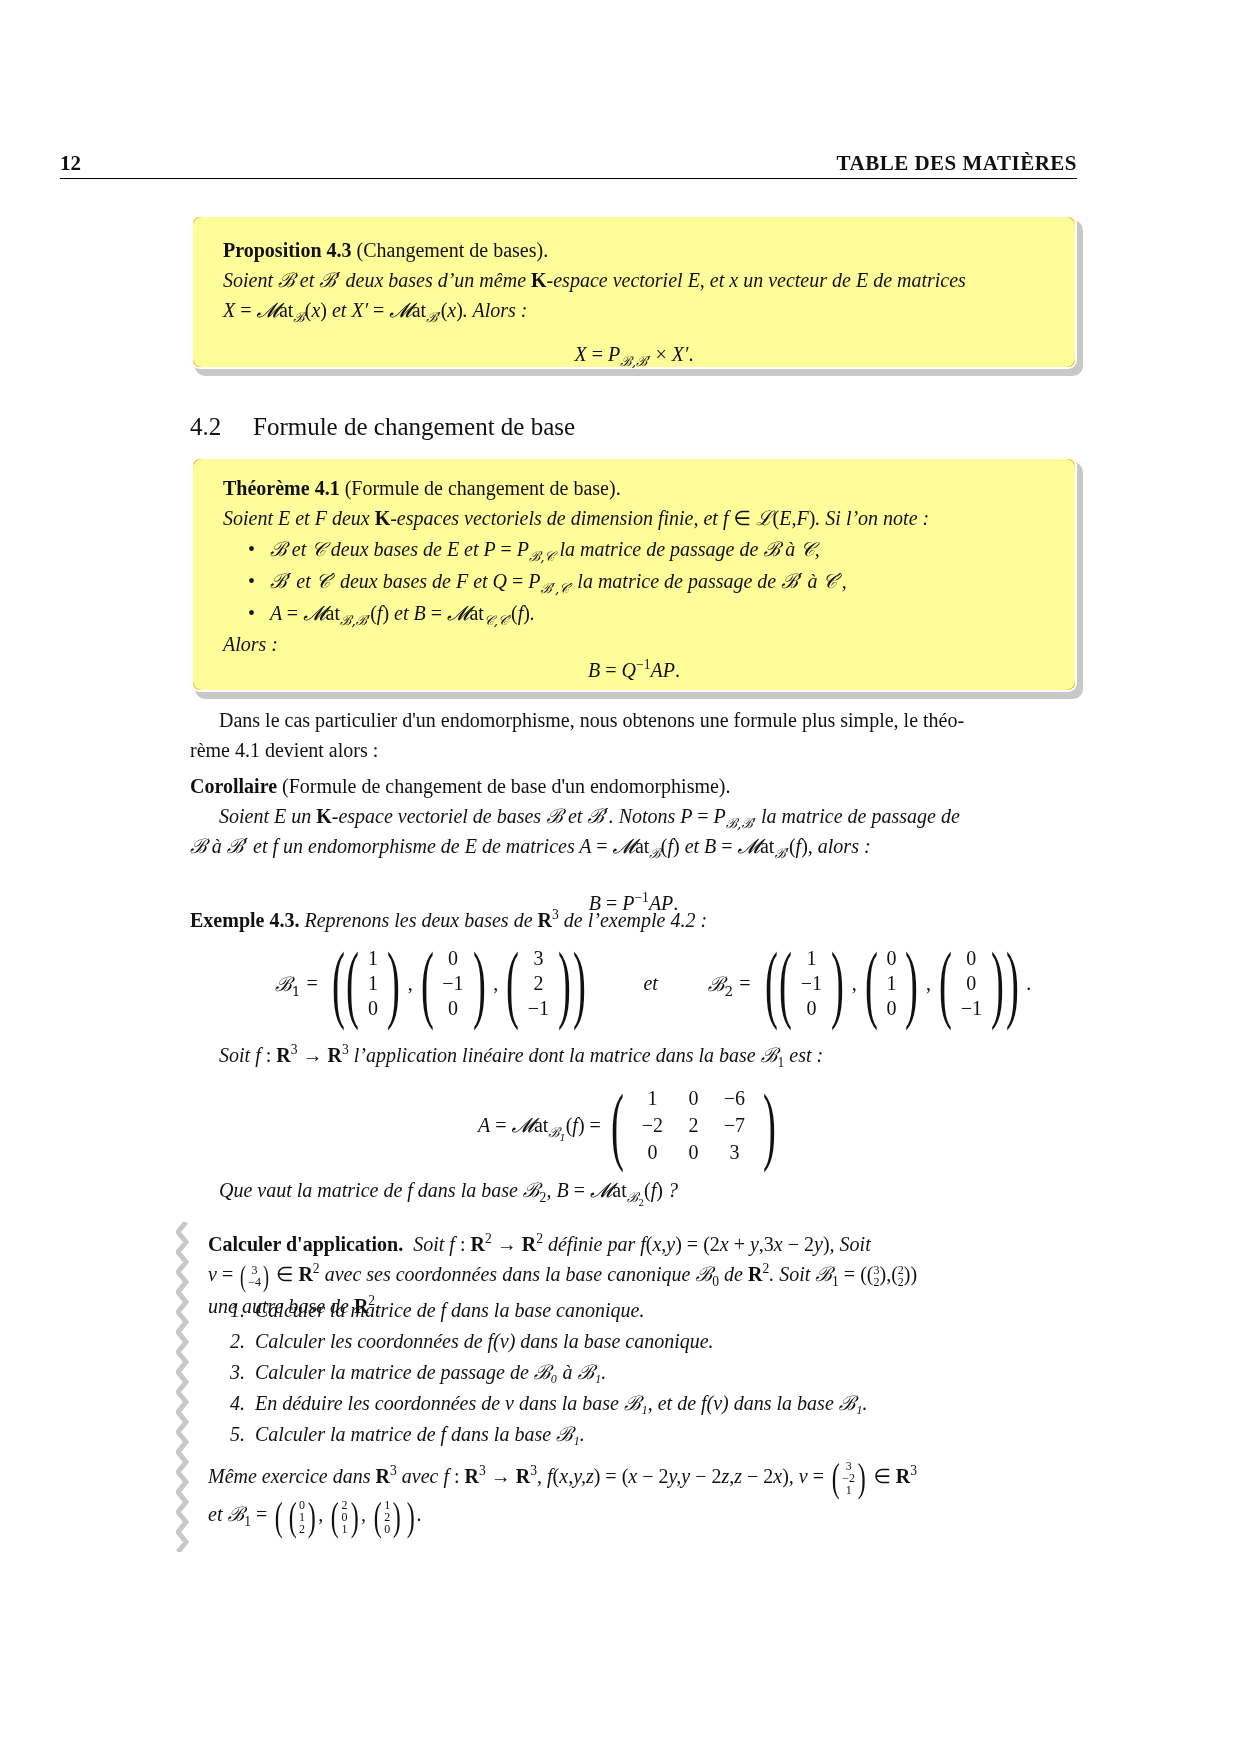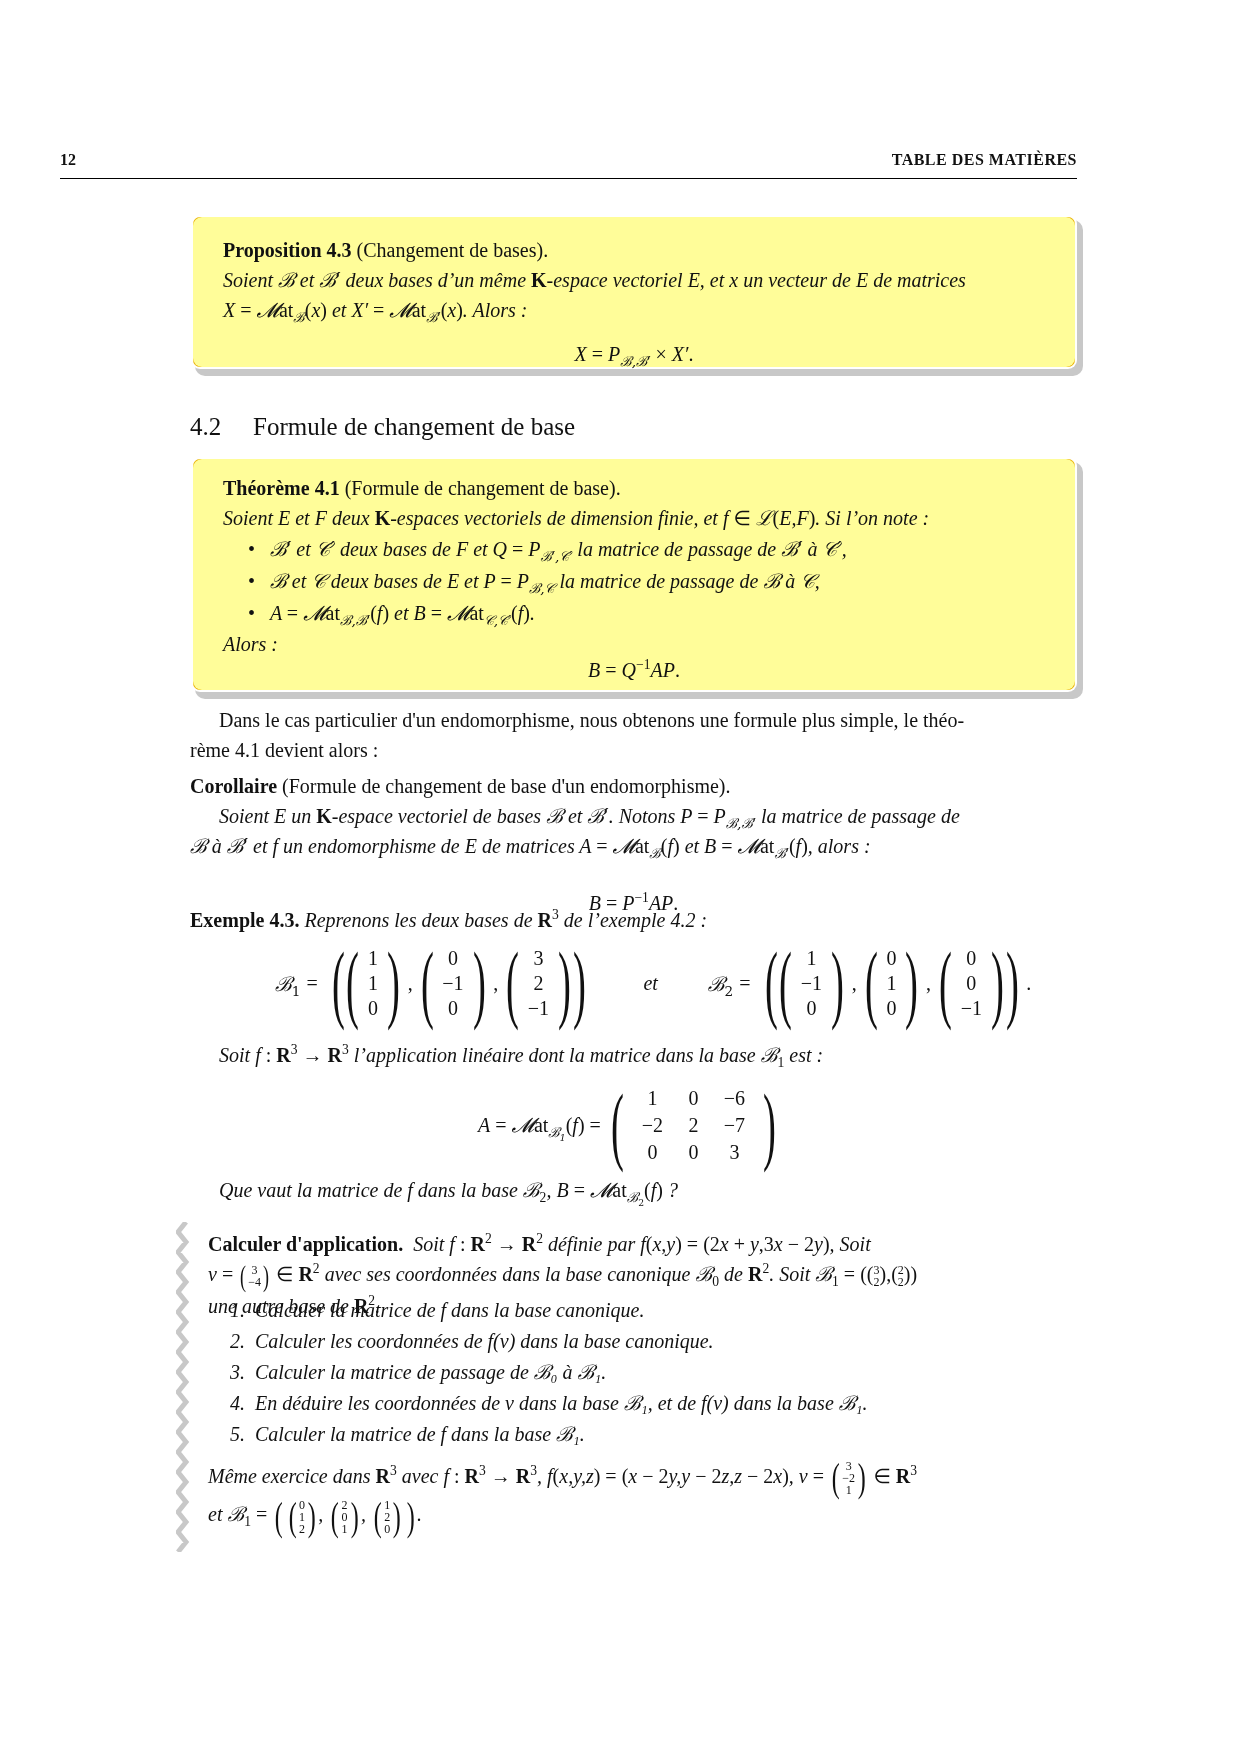--- a/index.html
+++ b/index.html
@@ -12,21 +12,21 @@
   .bf { font-weight: bold; font-style: normal; }
   .rm { font-style: normal; }
   .cal { font-family: "DejaVu Serif", serif; font-style: italic; }
   sub, sup { font-size: 0.68em; line-height: 0; }
 
   
   .page-header {
     position: absolute; left: 60px; top: 148px; width: 1017px;
     border-bottom: 1.5px solid #000;
     height: 30px;
-    font-family: "Liberation Serif", serif; font-weight: bold; font-size: 16px;
+    font-family: "Liberation Serif", serif; font-weight: bold; font-size: 21px;
   }
   .page-header .num { position: absolute; left: 0; top: 3px; }
   .page-header .title { position: absolute; right: 0; top: 3px; letter-spacing: 0.5px; }
 
   
   .box {
     position: absolute; left: 190px; width: 882px;
     background: #eab308;
     border-radius: 10px;
     border: 3px solid transparent;
@@ -105,22 +105,22 @@
 <div class="box" style="top:456px; height:231px;">
   <div class="box-inner" style="padding-top:14px;">
     <div class="line">
       <span class="bf">Théorème 4.1</span>
       <span>(Formule de changement de base).</span>
     </div>
     <div class="line it">
       Soient <i>E</i> et <i>F</i> deux <span class="bf">K</span>-espaces vectoriels de dimension finie, et <i>f</i> <span class="rm">∈</span> <span class="cal">ℒ</span><span class="rm">(</span><i>E,F</i><span class="rm">)</span>. Si l’on note :
     </div>
     <ul class="bullets it">
+      <li><span class="cal">ℬ</span> et <span class="cal">𝒞</span> deux bases de <i>E</i> et <i>P</i> <span class="rm">=</span> <i>P</i><sub class="cal">ℬ,𝒞</sub> la matrice de passage de <span class="cal">ℬ</span> à <span class="cal">𝒞</span>,</li>
       <li><span class="cal">ℬ′</span> et <span class="cal">𝒞′</span> deux bases de <i>F</i> et <i>Q</i> <span class="rm">=</span> <i>P</i><sub class="cal">ℬ′,𝒞′</sub> la matrice de passage de <span class="cal">ℬ′</span> à <span class="cal">𝒞′</span>,</li>
-      <li><span class="cal">ℬ</span> et <span class="cal">𝒞</span> deux bases de <i>E</i> et <i>P</i> <span class="rm">=</span> <i>P</i><sub class="cal">ℬ,𝒞</sub> la matrice de passage de <span class="cal">ℬ</span> à <span class="cal">𝒞</span>,</li>
       <li><i>A</i> <span class="rm">=</span> <span class="cal">𝓜</span><span class="rm">at</span><sub class="cal">ℬ,ℬ′</sub><span class="rm">(</span><i>f</i><span class="rm">)</span> et <i>B</i> <span class="rm">=</span> <span class="cal">𝓜</span><span class="rm">at</span><sub class="cal">𝒞,𝒞′</sub><span class="rm">(</span><i>f</i><span class="rm">)</span>.</li>
     </ul>
     <div class="line it">Alors :</div>
     <div class="center" style="margin-top:-4px;">
       <i>B</i> = <i>Q</i><sup>−1</sup><i>AP</i>.
     </div>
   </div>
 </div>
 
 <div class="text" style="top:705px;">

